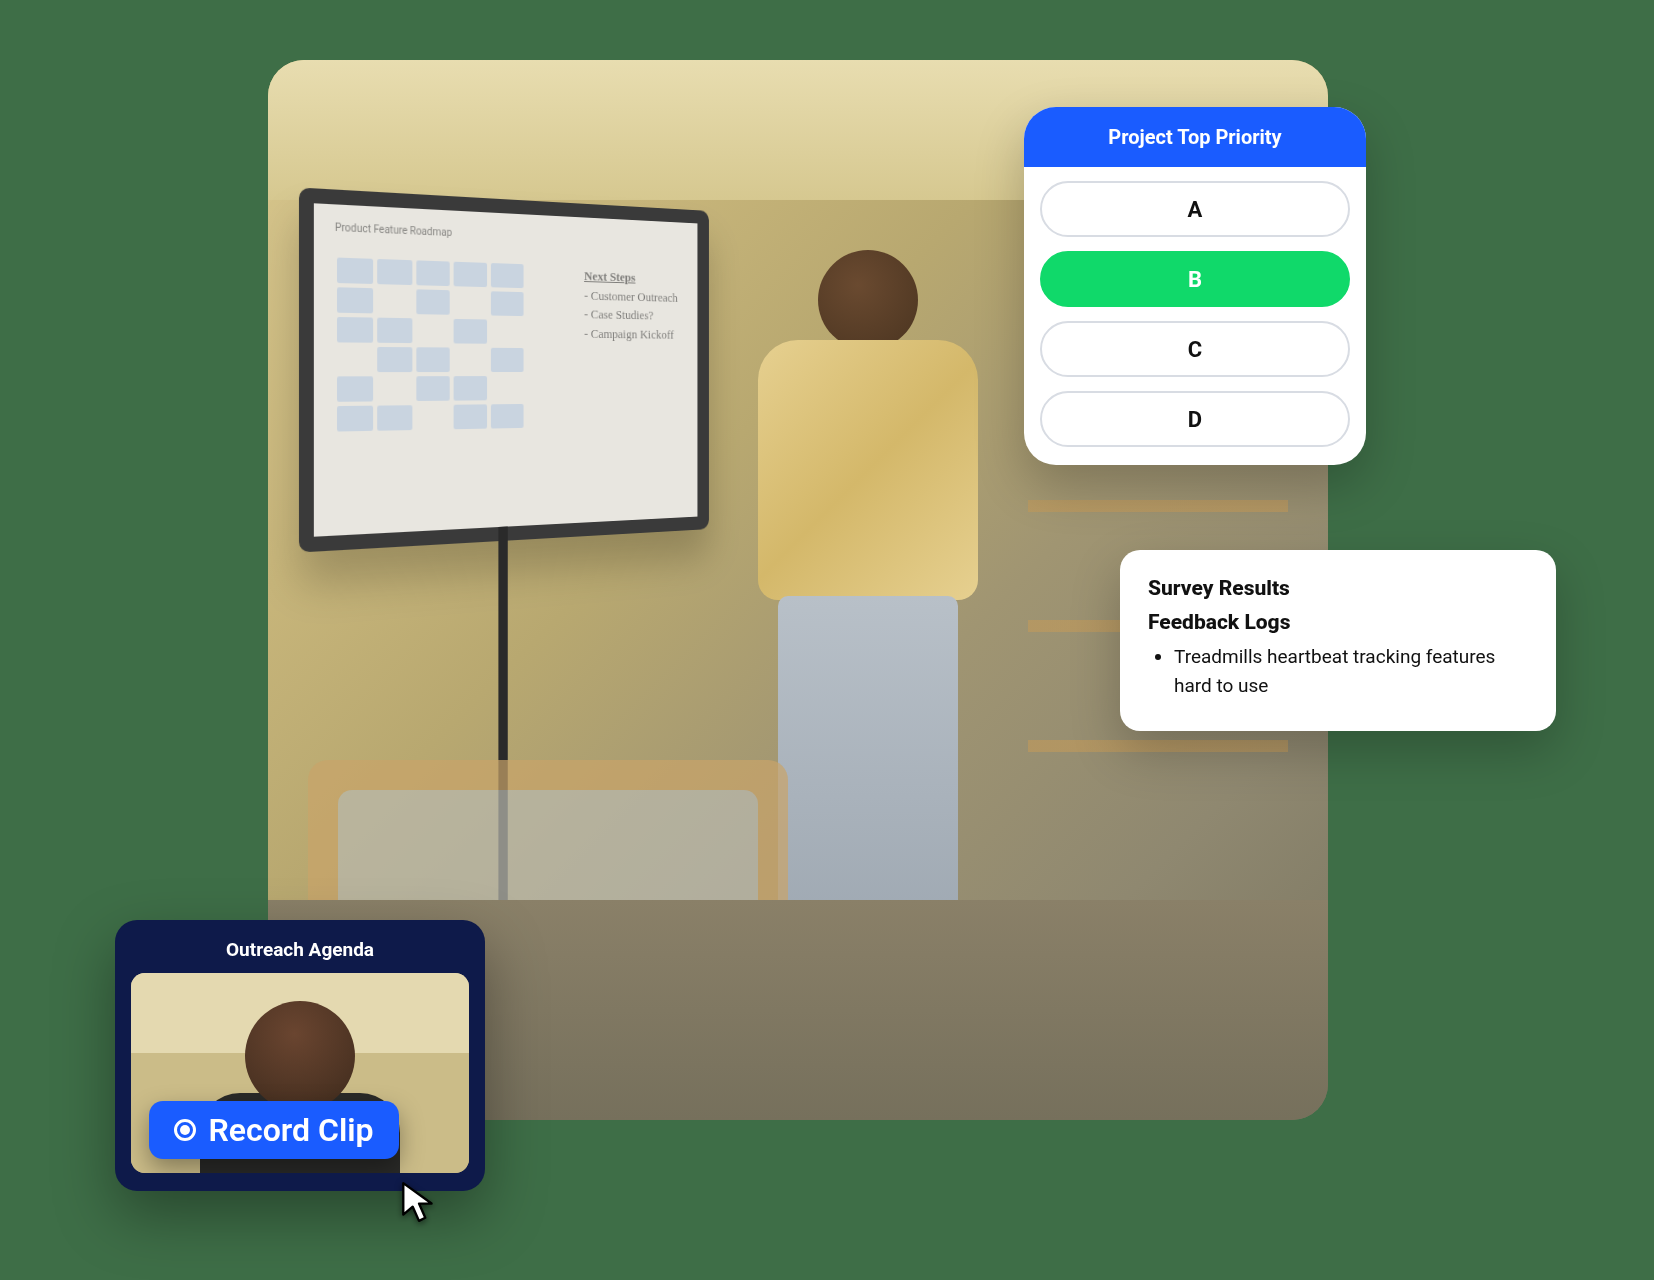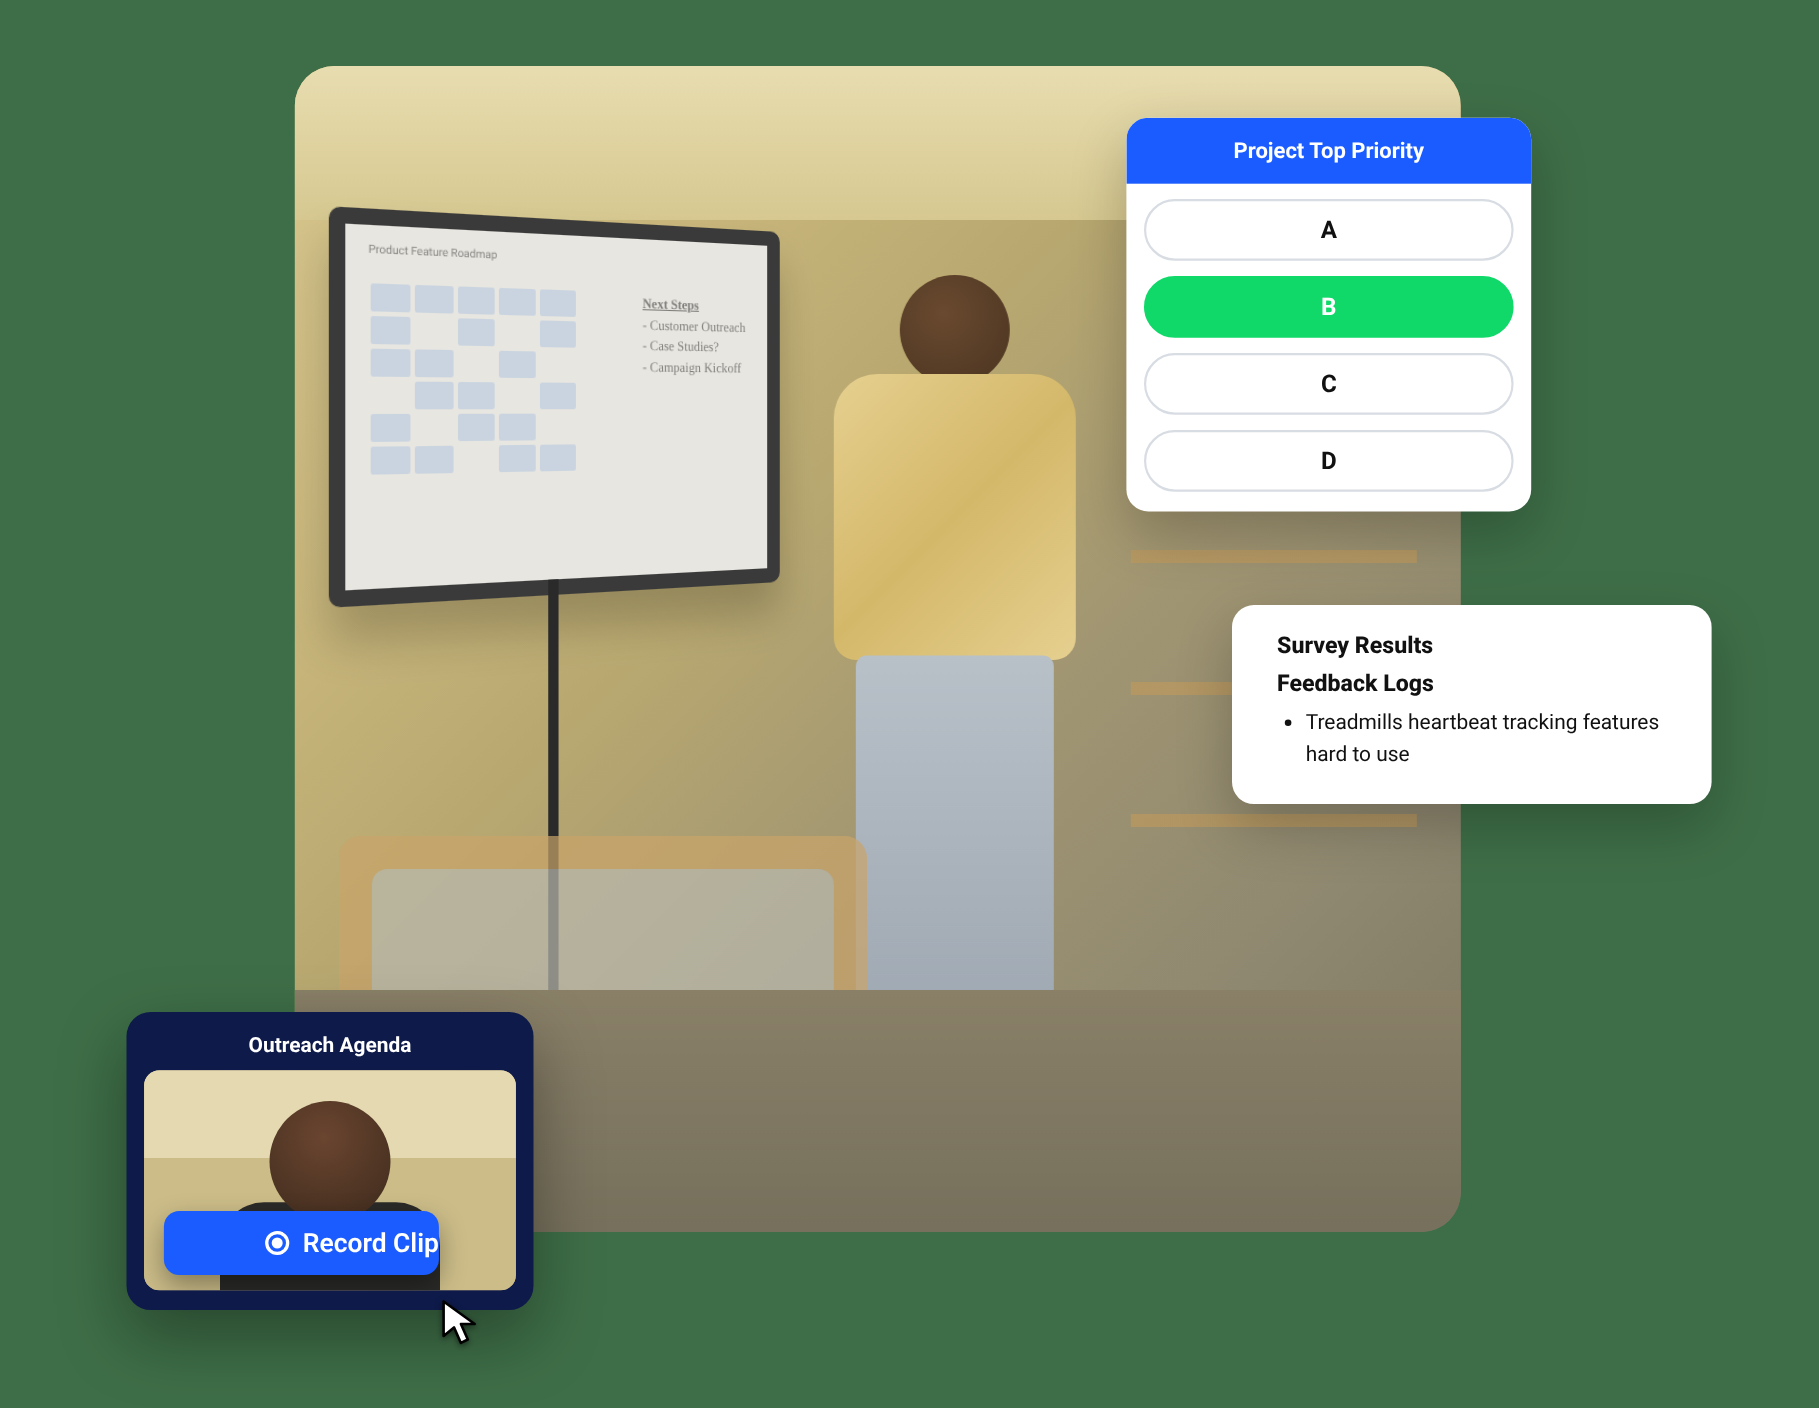--- a/index.html
+++ b/index.html
@@ -146,22 +146,22 @@
     height: 560px;
     background: repeating-linear-gradient(180deg, #c29a5a 0 12px, transparent 12px 120px);
     opacity: 0.6;
   }
 
   
   .poll-card {
     position: absolute;
     left: 1024px;
     top: 107px;
-    width: 368px;
-    border-radius: 20px;
+    width: 342px;
+    border-radius: 32px;
     background: #fff;
     box-shadow: 0 20px 50px rgba(0,0,0,0.22);
     overflow: hidden;
   }
   .poll-header {
     background: #1a5cff;
     color: #fff;
     text-align: center;
     padding: 18px 10px;
     font-weight: 700;
@@ -193,21 +193,21 @@
   }
 
   
   .results-card {
     position: absolute;
     left: 1120px;
     top: 550px;
     width: 436px;
     background: #fff;
     border-radius: 20px;
-    padding: 26px 41px 28px;
+    padding: 26px 28px 28px;
     box-shadow: 0 20px 50px rgba(0,0,0,0.22);
     color: #111;
   }
   .results-card h3 {
     font-size: 21px;
     font-weight: 800;
     margin-bottom: 8px;
   }
   .results-card h3.second { margin-top: 10px; }
   .results-card ul {
@@ -266,24 +266,24 @@
   .record-btn {
     position: absolute;
     left: 18px;
     bottom: 14px;
     right: 70px;
     height: 58px;
     background: #1a5cff;
     border-radius: 14px;
     display: flex;
     align-items: center;
-    justify-content: flex-end;
+    justify-content: center;
     gap: 12px;
     color: #fff;
-    font-size: 24px;
+    font-size: 32px;
     font-weight: 600;
     cursor: pointer;
     box-shadow: 0 10px 24px rgba(0,0,0,0.35);
   }
   .record-dot {
     width: 22px; height: 22px;
     border: 3px solid #fff;
     border-radius: 50%;
     position: relative;
   }

